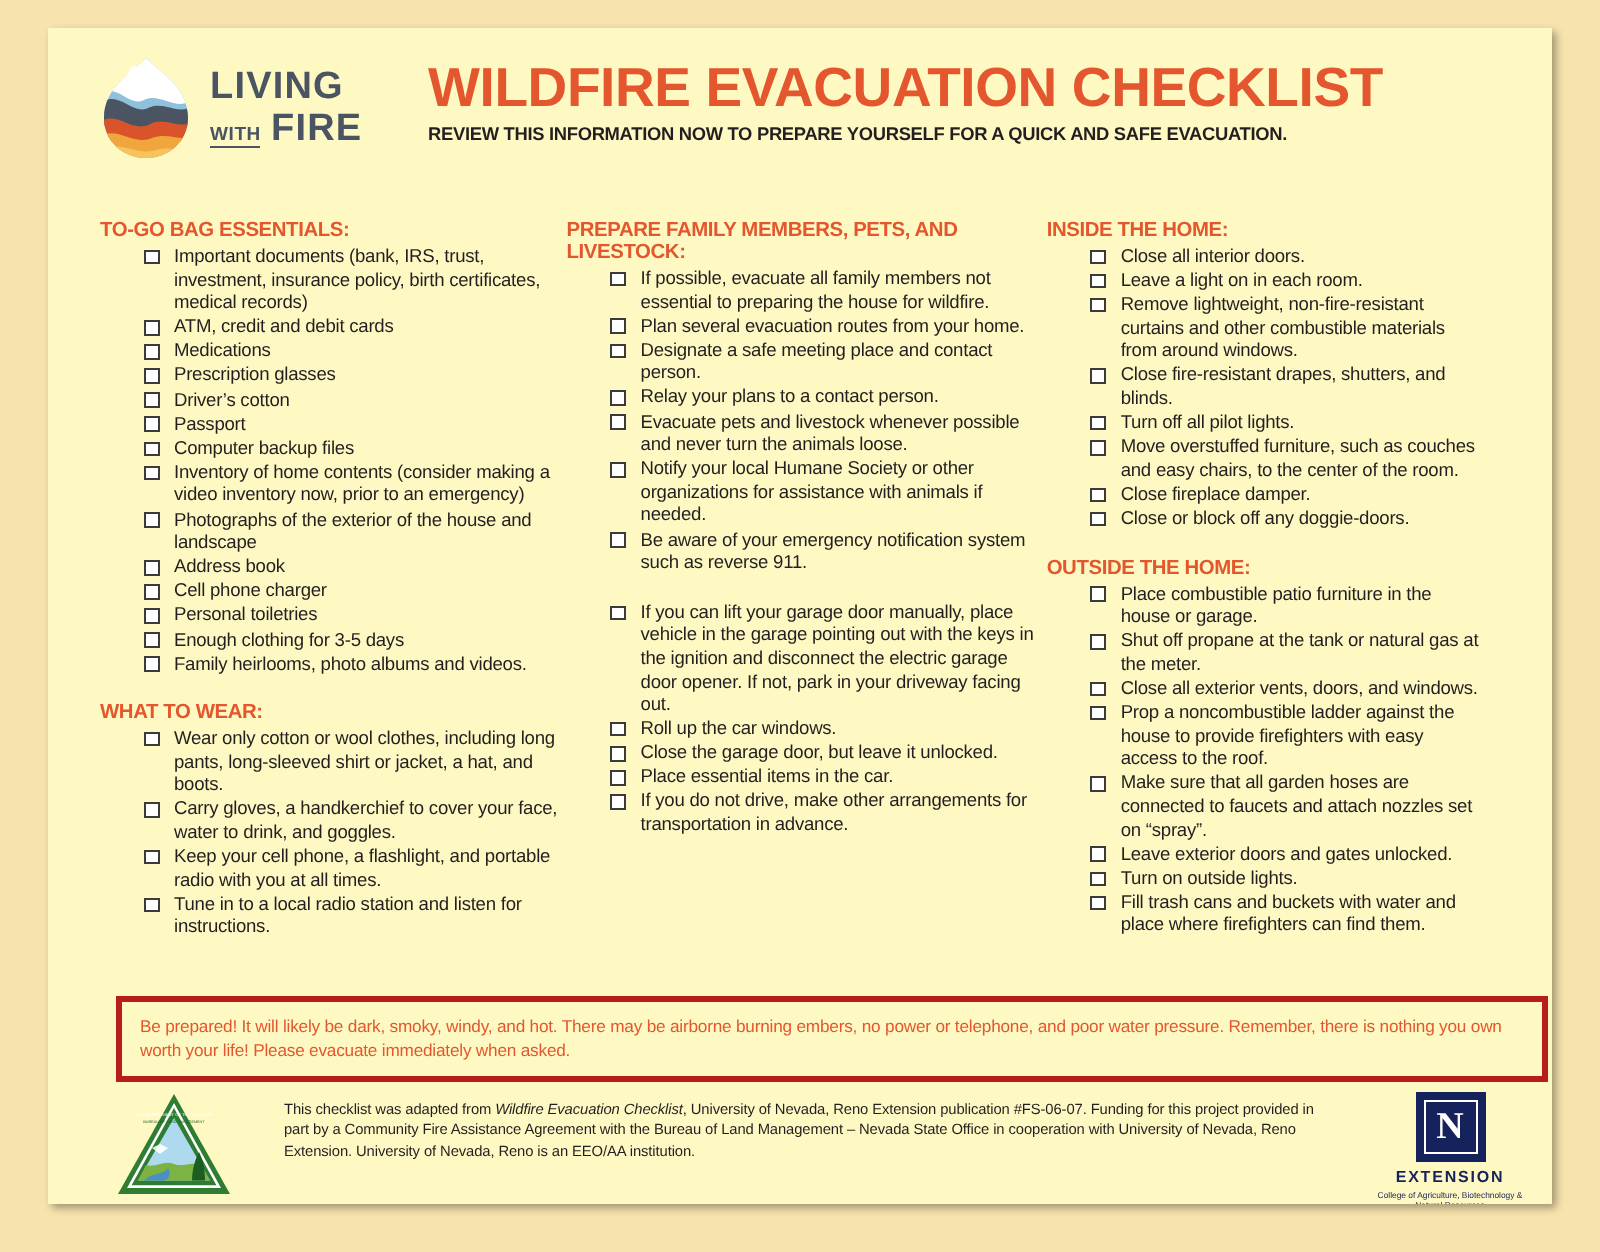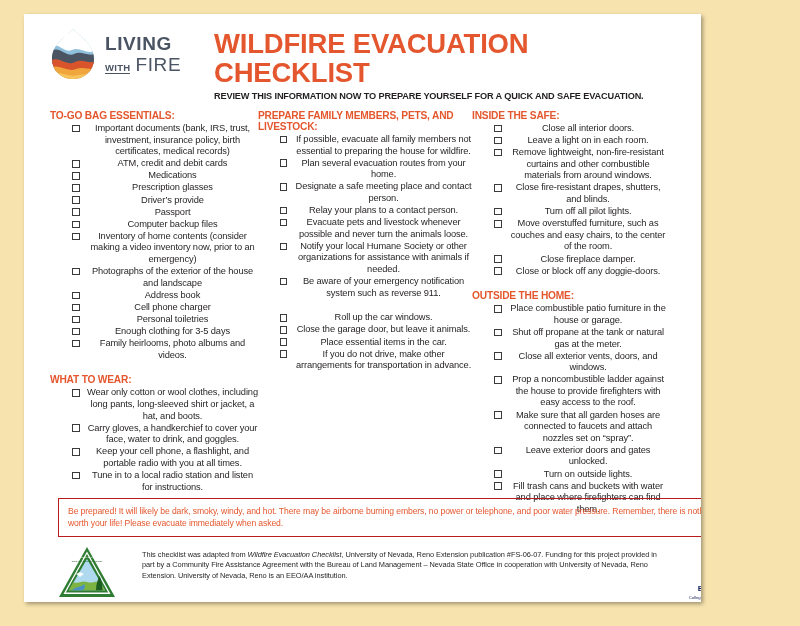--- a/index.html
+++ b/index.html
@@ -13,23 +13,23 @@
   body {
     background: #f7e3ad;
     font-family: "Liberation Sans", sans-serif;
     -webkit-font-smoothing: antialiased;
   }
 
   .page {
     position: absolute;
     left: 24px;
     top: 14px;
-    width: 677px;
+    width: 752px;
     height: 588px;
-    background: #ffffff;
+    background: #fef9c3;
     box-shadow: 2px 2px 4px rgba(0,0,0,0.35);
     overflow: hidden;
   }
 
   
   .header {
     position: relative;
     height: 72px;
     padding: 12px 0 0 0;
   }
@@ -65,21 +65,21 @@
   .logo-with {
     font-size: 9.5px;
     font-weight: bold;
     color: #4a5463;
     letter-spacing: 0.3px;
     border-bottom: 1.5px solid #4a5463;
     padding-bottom: 1px;
   }
   .logo-fire {
     font-size: 19px;
-    font-weight: normal;
+    font-weight: bold;
     letter-spacing: 0.6px;
     color: #4a5463;
   }
 
   .title-block {
     position: absolute;
     left: 190px;
     top: 16px;
     right: 10px;
   }
@@ -128,40 +128,39 @@
   }
 
   ul.checklist li {
     position: relative;
     font-size: 9.3px;
     line-height: 11.6px;
     color: #231f20;
     padding-left: 15px;
     margin-bottom: 0.5px;
     letter-spacing: -0.12px;
-    text-align: center;
   }
 
   ul.checklist li .cb {
     position: absolute;
     left: 0;
     top: 1.8px;
     width: 7.5px;
     height: 7.5px;
     border: 1px solid #3b3b3b;
     background: #fff;
   }
 
   
   .warning-box {
     position: absolute;
     left: 34px;
     top: 484px;
     width: 716px;
-    border: 1px solid #b91c1c;
+    border: 3px solid #b91c1c;
     padding: 6px 9px 7px 9px;
   }
   .warning-text {
     font-size: 8.6px;
     line-height: 12px;
     color: #E4572E;
     letter-spacing: -0.1px;
   }
 
   
@@ -271,21 +270,21 @@
 
   <div class="columns" id="columns">
       <div class="col col-1">
         <div class="section">
           <div class="section-heading">TO-GO BAG ESSENTIALS:</div>
           <ul class="checklist">
             <li><span class="cb"></span><span>Important documents (bank, IRS, trust, investment, insurance policy, birth certificates, medical records)</span></li>
             <li><span class="cb"></span><span>ATM, credit and debit cards</span></li>
             <li><span class="cb"></span><span>Medications</span></li>
             <li><span class="cb"></span><span>Prescription glasses</span></li>
-            <li><span class="cb"></span><span>Driver’s provide</span></li>
+            <li><span class="cb"></span><span>Driver’s cotton</span></li>
             <li><span class="cb"></span><span>Passport</span></li>
             <li><span class="cb"></span><span>Computer backup files</span></li>
             <li><span class="cb"></span><span>Inventory of home contents (consider making a video inventory now, prior to an emergency)</span></li>
             <li><span class="cb"></span><span>Photographs of the exterior of the house and landscape</span></li>
             <li><span class="cb"></span><span>Address book</span></li>
             <li><span class="cb"></span><span>Cell phone charger</span></li>
             <li><span class="cb"></span><span>Personal toiletries</span></li>
             <li><span class="cb"></span><span>Enough clothing for 3-5 days</span></li>
             <li><span class="cb"></span><span>Family heirlooms, photo albums and videos.</span></li>
           </ul>
@@ -308,31 +307,31 @@
             <li><span class="cb"></span><span>Plan several evacuation routes from your home.</span></li>
             <li><span class="cb"></span><span>Designate a safe meeting place and contact person.</span></li>
             <li><span class="cb"></span><span>Relay your plans to a contact person.</span></li>
             <li><span class="cb"></span><span>Evacuate pets and livestock whenever possible and never turn the animals loose.</span></li>
             <li><span class="cb"></span><span>Notify your local Humane Society or other organizations for assistance with animals if needed.</span></li>
             <li><span class="cb"></span><span>Be aware of your emergency notification system such as reverse 911.</span></li>
           </ul>
         </div>
         <div class="section">
           <ul class="checklist">
-            <li><span class="cb"></span></li>
+            <li><span class="cb"></span><span>If you can lift your garage door manually, place vehicle in the garage pointing out with the keys in the ignition and disconnect the electric garage door opener. If not, park in your driveway facing out.</span></li>
             <li><span class="cb"></span><span>Roll up the car windows.</span></li>
-            <li><span class="cb"></span><span>Close the garage door, but leave it animals.</span></li>
+            <li><span class="cb"></span><span>Close the garage door, but leave it unlocked.</span></li>
             <li><span class="cb"></span><span>Place essential items in the car.</span></li>
             <li><span class="cb"></span><span>If you do not drive, make other arrangements for transportation in advance.</span></li>
           </ul>
         </div>
       </div>
       <div class="col col-3">
         <div class="section">
-          <div class="section-heading">INSIDE THE SAFE:</div>
+          <div class="section-heading">INSIDE THE HOME:</div>
           <ul class="checklist">
             <li><span class="cb"></span><span>Close all interior doors.</span></li>
             <li><span class="cb"></span><span>Leave a light on in each room.</span></li>
             <li><span class="cb"></span><span>Remove lightweight, non-fire-resistant curtains and other combustible materials from around windows.</span></li>
             <li><span class="cb"></span><span>Close fire-resistant drapes, shutters, and blinds.</span></li>
             <li><span class="cb"></span><span>Turn off all pilot lights.</span></li>
             <li><span class="cb"></span><span>Move overstuffed furniture, such as couches and easy chairs, to the center of the room.</span></li>
             <li><span class="cb"></span><span>Close fireplace damper.</span></li>
             <li><span class="cb"></span><span>Close or block off any doggie-doors.</span></li>
           </ul>

